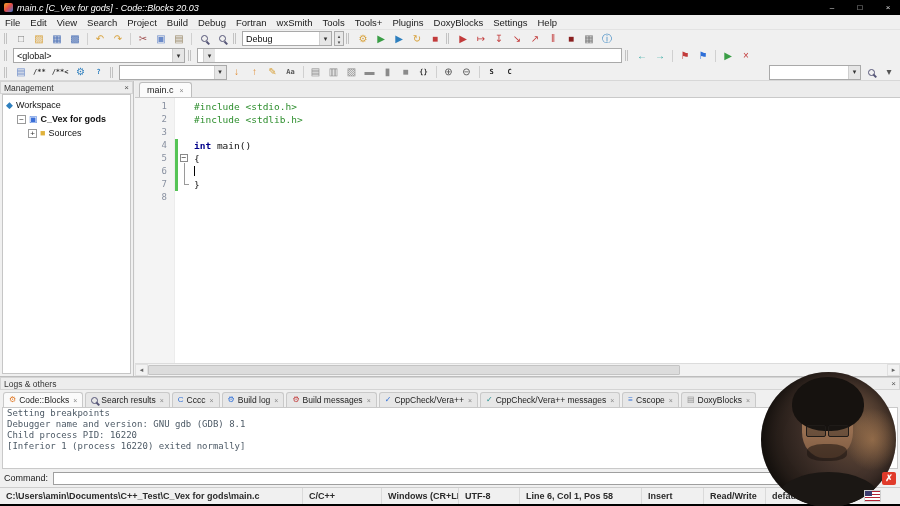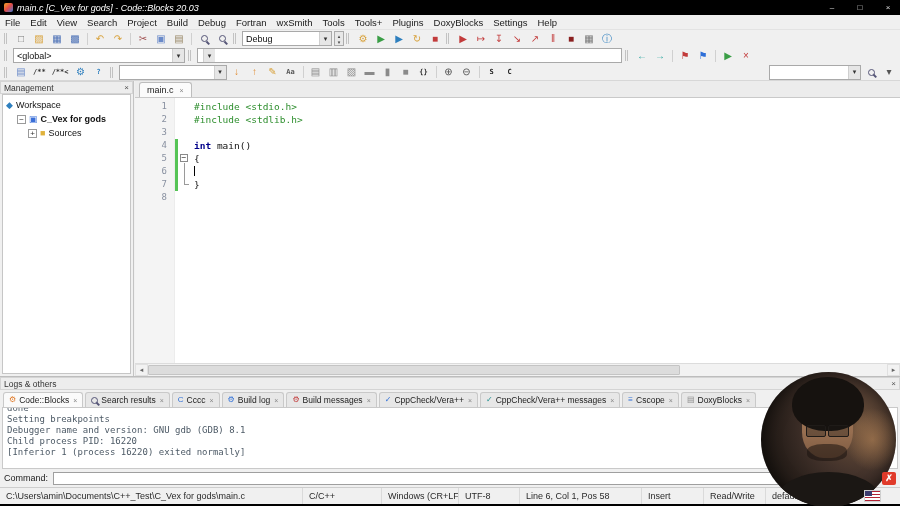--- a/index.html
+++ b/index.html
@@ -109,21 +109,21 @@
   .logline.cut { margin-top:-5px; }
   .cmdrow { height:18px; display:flex; align-items:center; gap:5px; padding:0 4px; font-size:9px; color:#222; flex:0 0 auto; }
   .cmdinput { flex:1; height:13px; border:1px solid #9f9f9f; background:#fff; font-size:9px; padding:0 2px; outline:none;
               font-family:"Liberation Sans", sans-serif; }
   .redx { position:relative; z-index:55; width:14px; height:13px; background:#e03a2a; border-radius:2px; color:#fff;
           display:flex; align-items:center; justify-content:center; font-size:9px; font-weight:bold; flex:0 0 auto; }
 
   
   .statusbar { position:absolute; left:0; top:487px; width:900px; height:17px; background:#f0f0f0;
                border-top:1px solid #cdcdcd; display:flex; align-items:center; font-size:9px; color:#2a2a2a; }
-  #ssegs { display:flex; height:100%; align-items:flex-start; }
+  #ssegs { display:flex; height:100%; align-items:flex-start;font-weight:bold; }
   .sseg { flex:0 0 auto; padding:0 6px; white-space:nowrap; overflow:hidden; border-right:1px solid #dadada;
           height:100%; display:flex; align-items:center; }
   .usflag { position:relative; z-index:46; width:15px; height:10px; margin-left:auto; margin-right:20px;
             background:repeating-linear-gradient(180deg,#b22234 0 1.5px,#fff 1.5px 3px); box-shadow:0 0 0 1px #cfcfcf; flex:0 0 auto; }
   .usflag::after { content:""; position:absolute; left:0; top:0; width:7px; height:5px; background:#3c3b6e; }
   .bottomstrip { position:absolute; left:0; top:504px; width:900px; height:2px; background:#000; }
 
   
   .webcam { position:absolute; left:761px; top:372px; width:135px; height:135px; border-radius:50%; overflow:hidden;
             z-index:40; background:radial-gradient(circle at 72% 40%, #6e523c 0%, #41312a 40%, #1d1713 75%, #120f0c 100%);
@@ -515,21 +515,20 @@
           <span>Cscope</span>
           <span class="ltclose">×</span>
         </span>
         <span class="ltab">
           <span class="lticon" style="color: rgb(138, 138, 138);">▤</span>
           <span>DoxyBlocks</span>
           <span class="ltclose">×</span>
         </span>
       </div>
     <div class="lbody" id="loglines">
-        <div class="logline cut">done</div>
         <div class="logline">Setting breakpoints</div>
         <div class="logline">Debugger name and version: GNU gdb (GDB) 8.1</div>
         <div class="logline">Child process PID: 16220</div>
         <div class="logline">[Inferior 1 (process 16220) exited normally]</div>
       </div>
     <div class="cmdrow">
       <span>Command:</span>
       <input class="cmdinput" value="" style="">
       <span class="redx">✗</span>
     </div>

